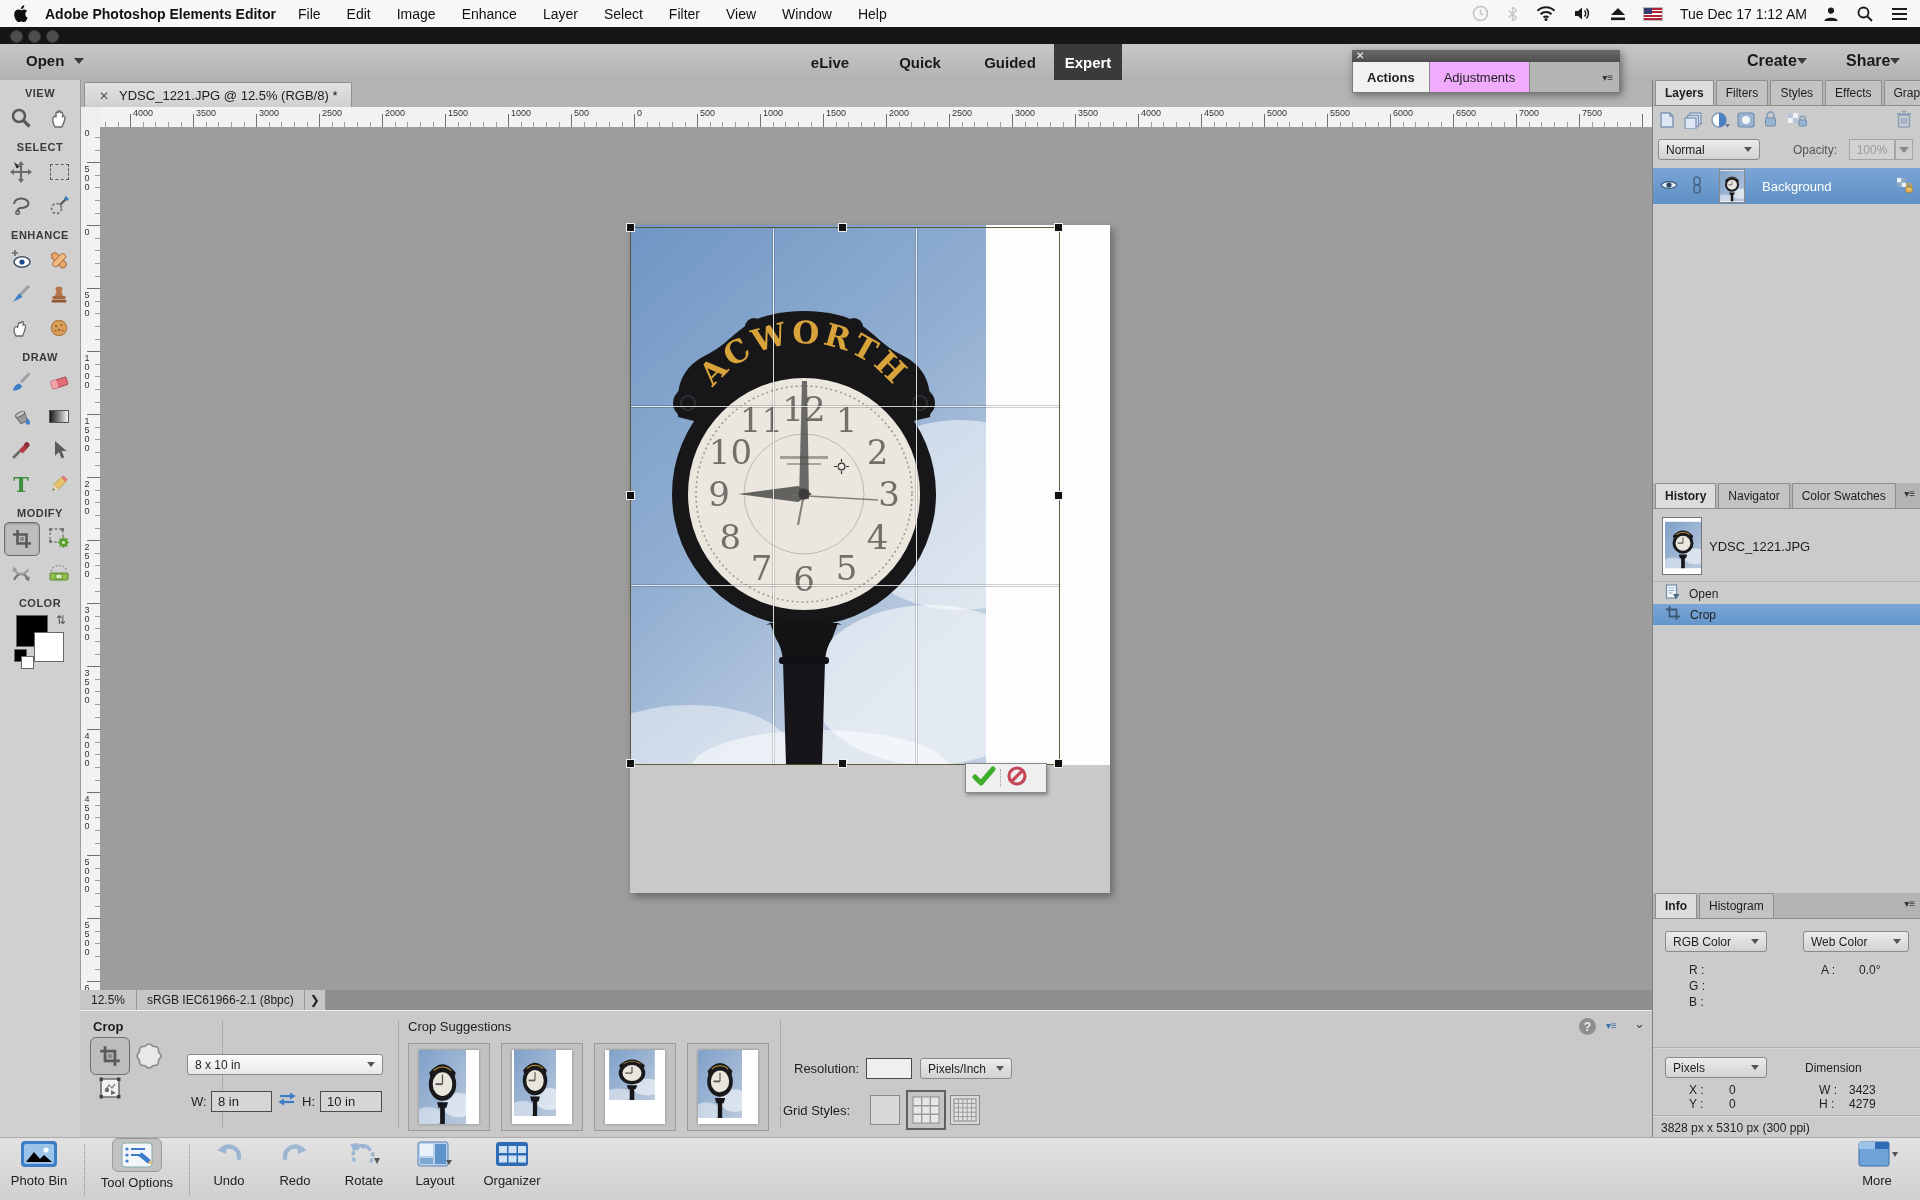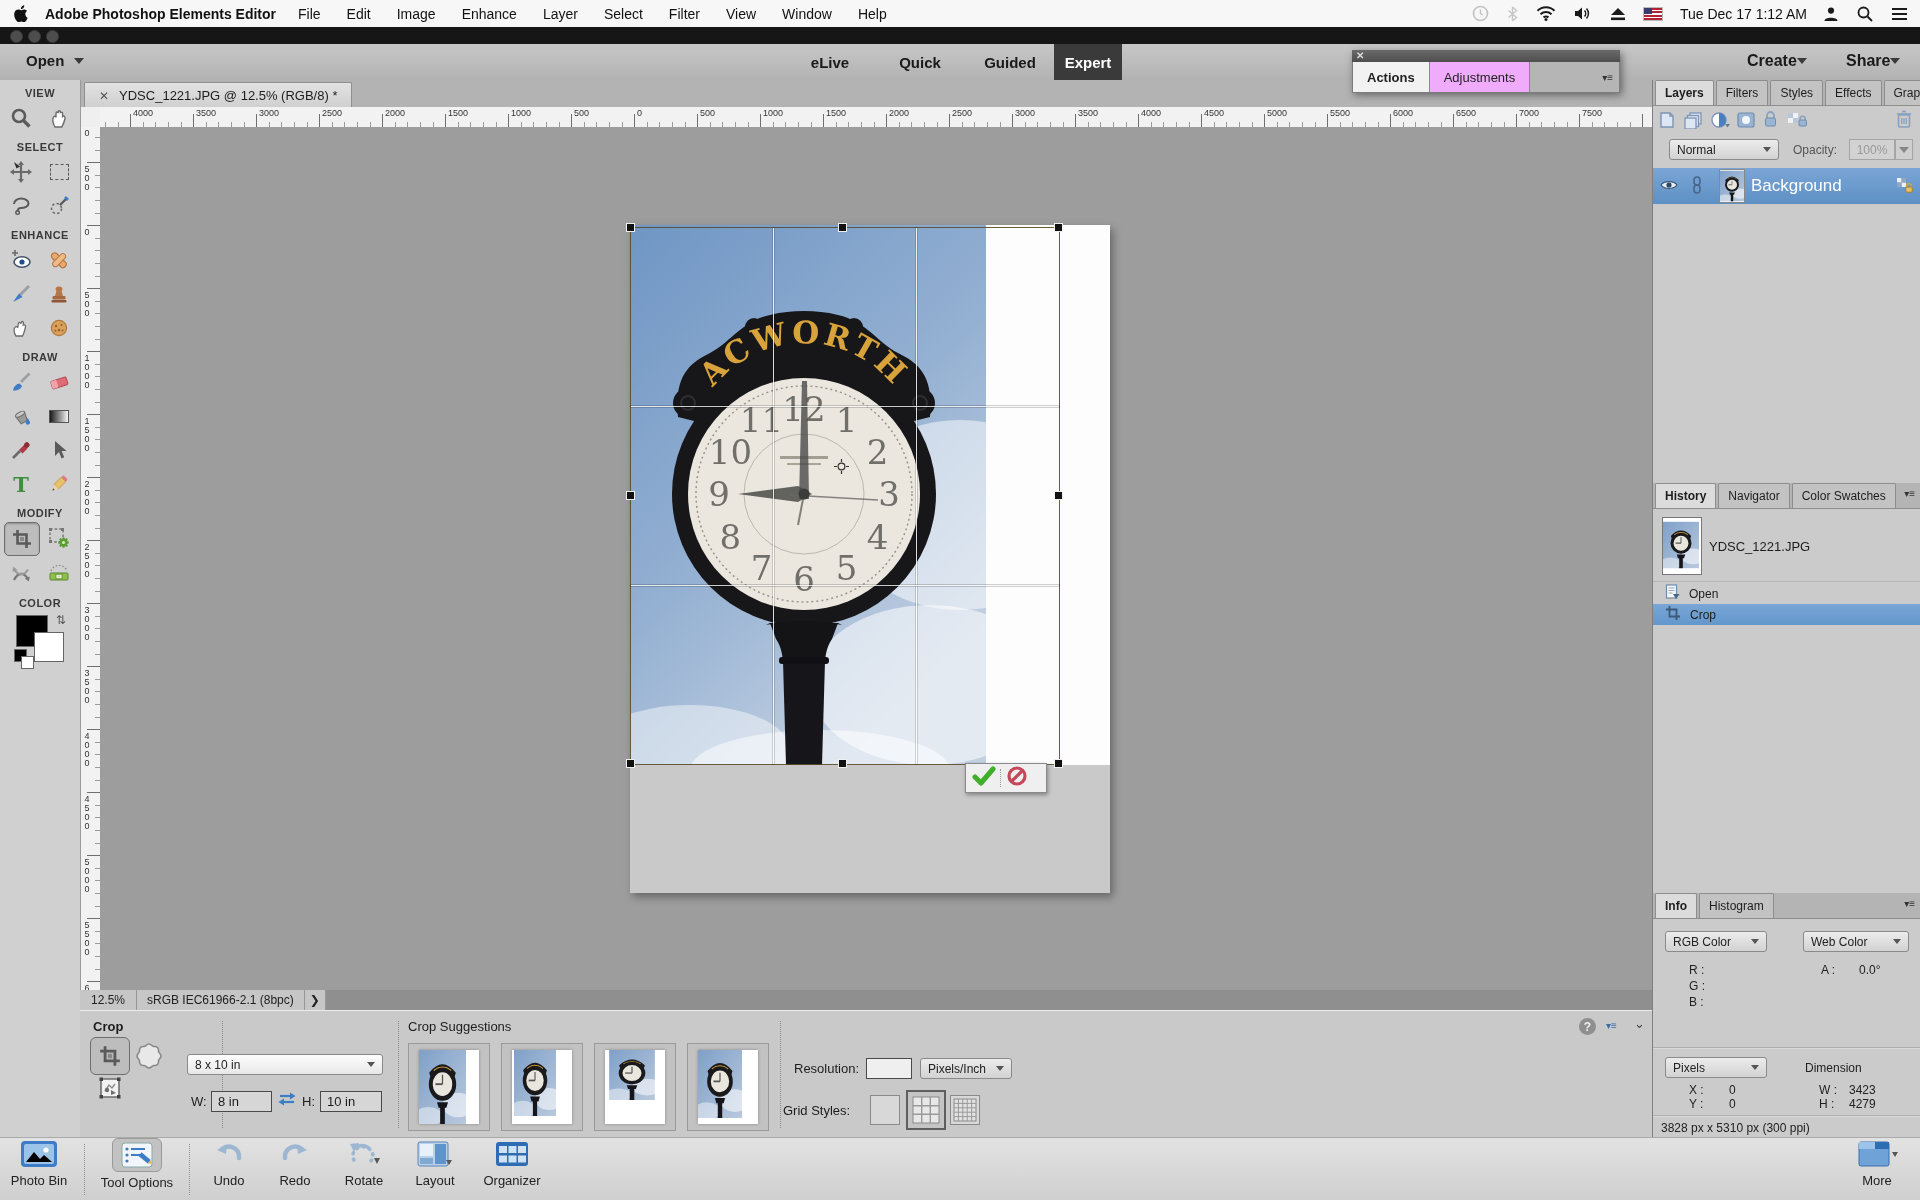--- a/index.html
+++ b/index.html
@@ -86,21 +86,21 @@
   .tool.selected{background:#bdbdbd;border:1.5px solid #6e6e6e;box-shadow:inset 0 1px 2px rgba(0,0,0,.25);}
   .colorwells{position:relative;width:52px;height:50px;margin:6px auto 0;}
   .fg{position:absolute;left:2px;top:0;width:30px;height:30px;background:#000;border:1px solid #666;}
   .bg{position:absolute;left:20px;top:17px;width:28px;height:28px;background:#fff;border:1px solid #666;}
   .mini-sw1{position:absolute;left:0px;top:34px;width:11px;height:11px;background:#000;border:1px solid #666;}
   .mini-sw2{position:absolute;left:7px;top:41px;width:11px;height:11px;background:#fff;border:1px solid #666;}
   .swap{position:absolute;right:0px;top:-2px;font-size:12px;color:#555;}
 
   
   .rightcol{left:1652px;top:80px;width:268px;height:1057px;background:#c2c2c2;border-left:1px solid #7f7f7f;font-size:12px;color:#1d1d1d;}
-  .pgroup{position:absolute;left:0;width:268px;}
+  .pgroup{position:absolute;left:0;width:268px;text-align:right;}
   .ptabs{height:25px;background:#b4b4b4;border-bottom:1px solid #8d8d8d;display:flex;align-items:flex-end;overflow:hidden;}
   .ptab{height:24px;display:flex;align-items:center;padding:0 9px;background:#c3c3c3;border:1px solid #8d8d8d;border-bottom:none;
      margin-left:2px;font-size:12px;white-space:nowrap;overflow:hidden;flex:none;border-radius:2px 2px 0 0;}
   .ptab.active{background:#dcdcdc;font-weight:bold;}
   .pbody{background:#cbcbcb;position:relative;}
   .ddbtn{background:linear-gradient(#ececec,#d2d2d2);border:1px solid #8a8a8a;border-radius:3px;
      display:flex;align-items:center;justify-content:space-between;padding:0 7px;font-size:12px;color:#222;height:21px;box-sizing:border-box;}
   .ddbtn .caret{border-top-color:#555;border-left-width:4px;border-right-width:4px;border-top-width:5px;}
   .layerrow{position:absolute;left:0;right:0;height:36px;background:linear-gradient(#7aa5d6,#5e90c4);display:flex;align-items:center;color:#fff;}
   .lthumb{width:24px;height:32px;background:#fff;border:1px solid #888;display:flex;overflow:hidden;}
@@ -691,21 +691,21 @@
               <path d="M13 10 V8.8 A2.6 2.6 0 0 1 18.2 8.8 V10" fill="none" stroke="#8aa2c0" stroke-width="1.5"></path>
               <rect x="12" y="10" width="7.4" height="6" rx="1" fill="#9ab4d4" stroke="#6f8cab"></rect>
             </svg></span>
         <span class="abs" style="left:243px;top:4px"><svg width="16" height="19" viewBox="0 0 16 19">
               <rect x="2.5" y="5" width="11" height="12" rx="1.5" fill="none" stroke="#8aa2c0" stroke-width="1.6"></rect>
               <line x1="1" y1="4" x2="15" y2="4" stroke="#8aa2c0" stroke-width="1.8"></line>
               <line x1="6" y1="1.5" x2="10" y2="1.5" stroke="#8aa2c0" stroke-width="1.8"></line>
               <path d="M5.7 8 V14 M8 8 V14 M10.3 8 V14" stroke="#8aa2c0" stroke-width="1.3"></path>
             </svg></span>
 
-        <div class="abs ddbtn" style="left:16px;top:33px;width:110px">
+        <div class="abs ddbtn" style="left:5px;top:33px;width:102px">
             <span>Normal</span>
             <span class="caret"></span>
           </div>
         <span class="abs" style="left:140px;top:37px;color:#555">Opacity:</span>
         <div class="abs" style="left:196px;top:33px;width:46px;height:21px;background:#d2d2d2;border:1px solid #a5a5a5;color:#9a9a9a;display:flex;align-items:center;justify-content:center;box-sizing:border-box">
             <span>100%</span>
           </div>
         <div class="abs" style="left:242px;top:33px;width:18px;height:21px;background:#cfcfcf;border:1px solid #a5a5a5;display:flex;align-items:center;justify-content:center;box-sizing:border-box">
             <span class="caret" style="border-top-color:#888"></span>
           </div>
@@ -717,21 +717,21 @@
               </svg></span>
           <span style="margin-left:13px"><svg width="12" height="18" viewBox="0 0 12 18">
                 <rect x="3" y="1" width="6" height="8" rx="3" fill="none" stroke="#49668a" stroke-width="1.6"></rect>
                 <rect x="3" y="9" width="6" height="8" rx="3" fill="none" stroke="#49668a" stroke-width="1.6"></rect>
               </svg></span>
           <span class="lthumb" style="margin-left:16px">
               <svg width="24" height="32" viewBox="0 0 60 78">
                 <use href="#miniclock"></use>
               </svg>
             </span>
-          <span style="margin-left:6px;font-size:17px">Background</span>
+          <span style="margin-left:17px;font-size:13px">Background</span>
           <span style="margin-left:auto;margin-right:8px"><svg width="17" height="16" viewBox="0 0 17 16">
                 <rect x="1" y="1" width="4.5" height="4.5" fill="#eef1f5"></rect>
                 <rect x="5.5" y="5.5" width="4.5" height="4.5" fill="#eef1f5"></rect>
                 <rect x="5.5" y="1" width="4.5" height="4.5" fill="#8fa9c4"></rect>
                 <rect x="1" y="5.5" width="4.5" height="4.5" fill="#8fa9c4"></rect>
                 <path d="M10.5 10 V9 A2.4 2.4 0 0 1 15.3 9 V10" fill="none" stroke="#d7a43c" stroke-width="1.4"></path>
                 <rect x="9.8" y="10" width="6.4" height="5.2" rx="1" fill="#e8c061" stroke="#a97f28"></rect>
               </svg></span>
         </div>
       </div>

